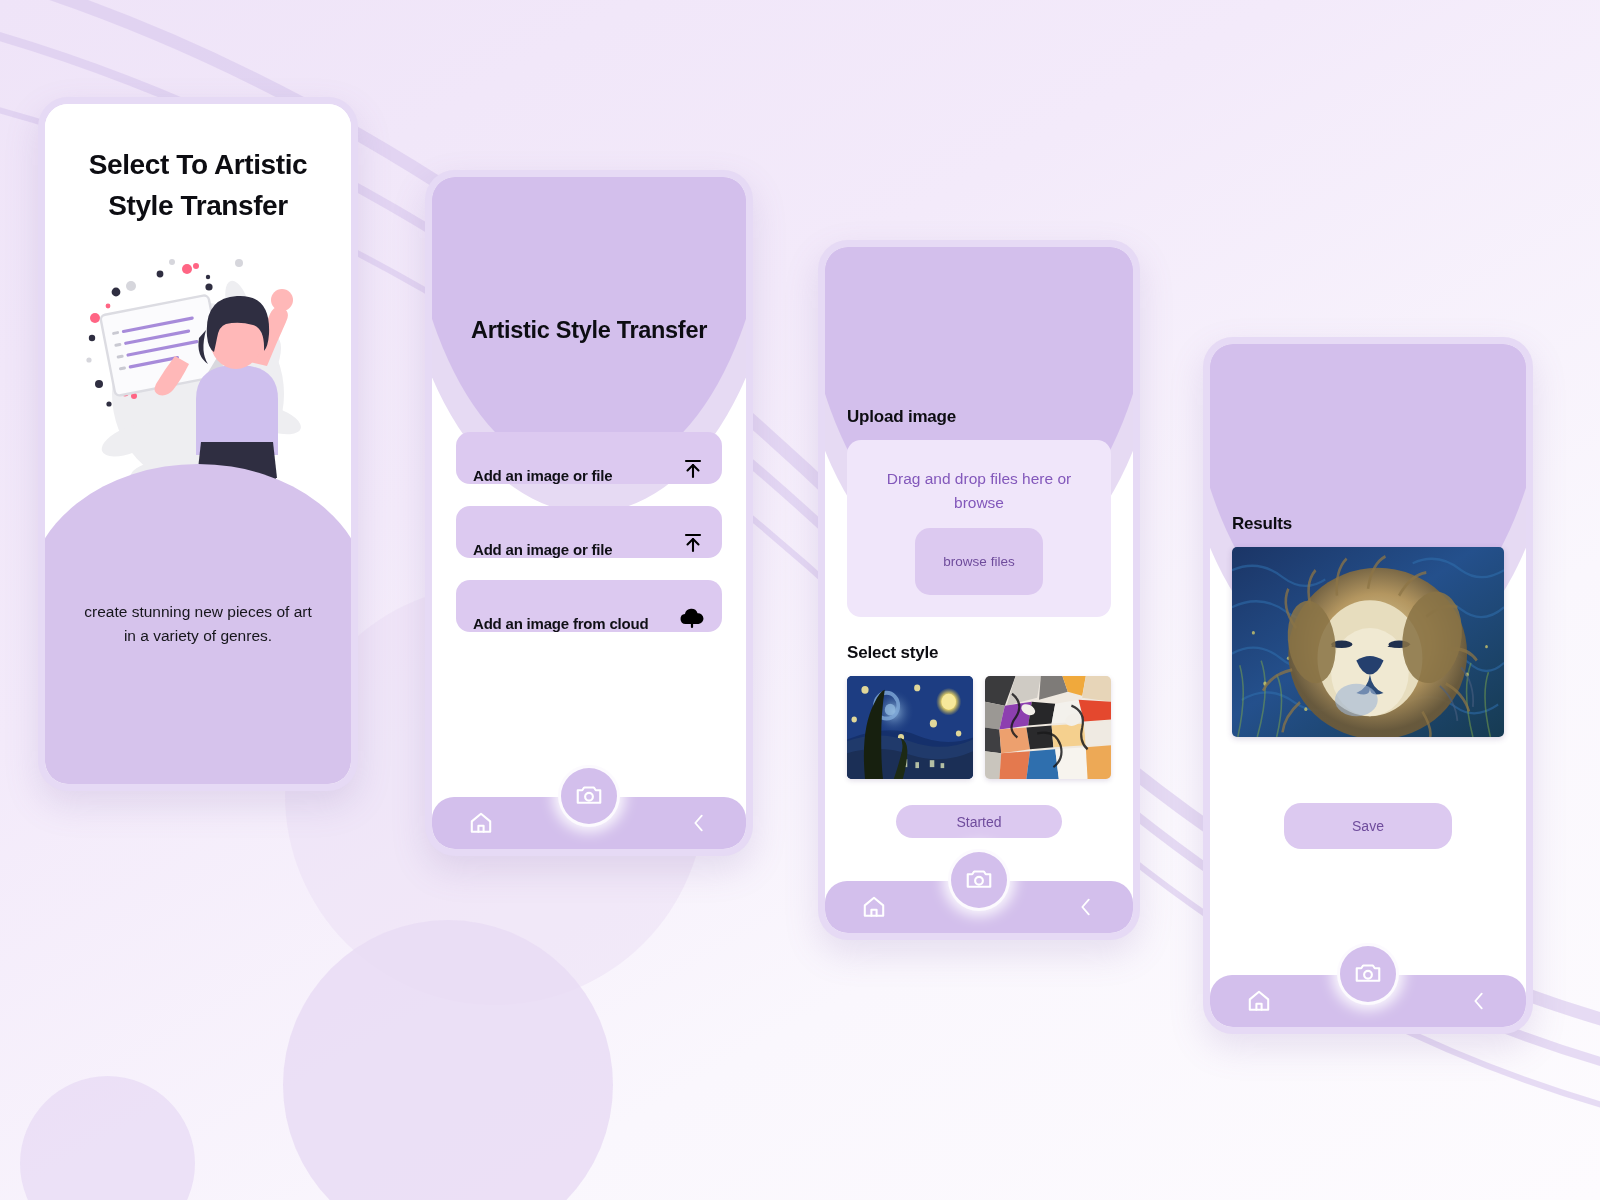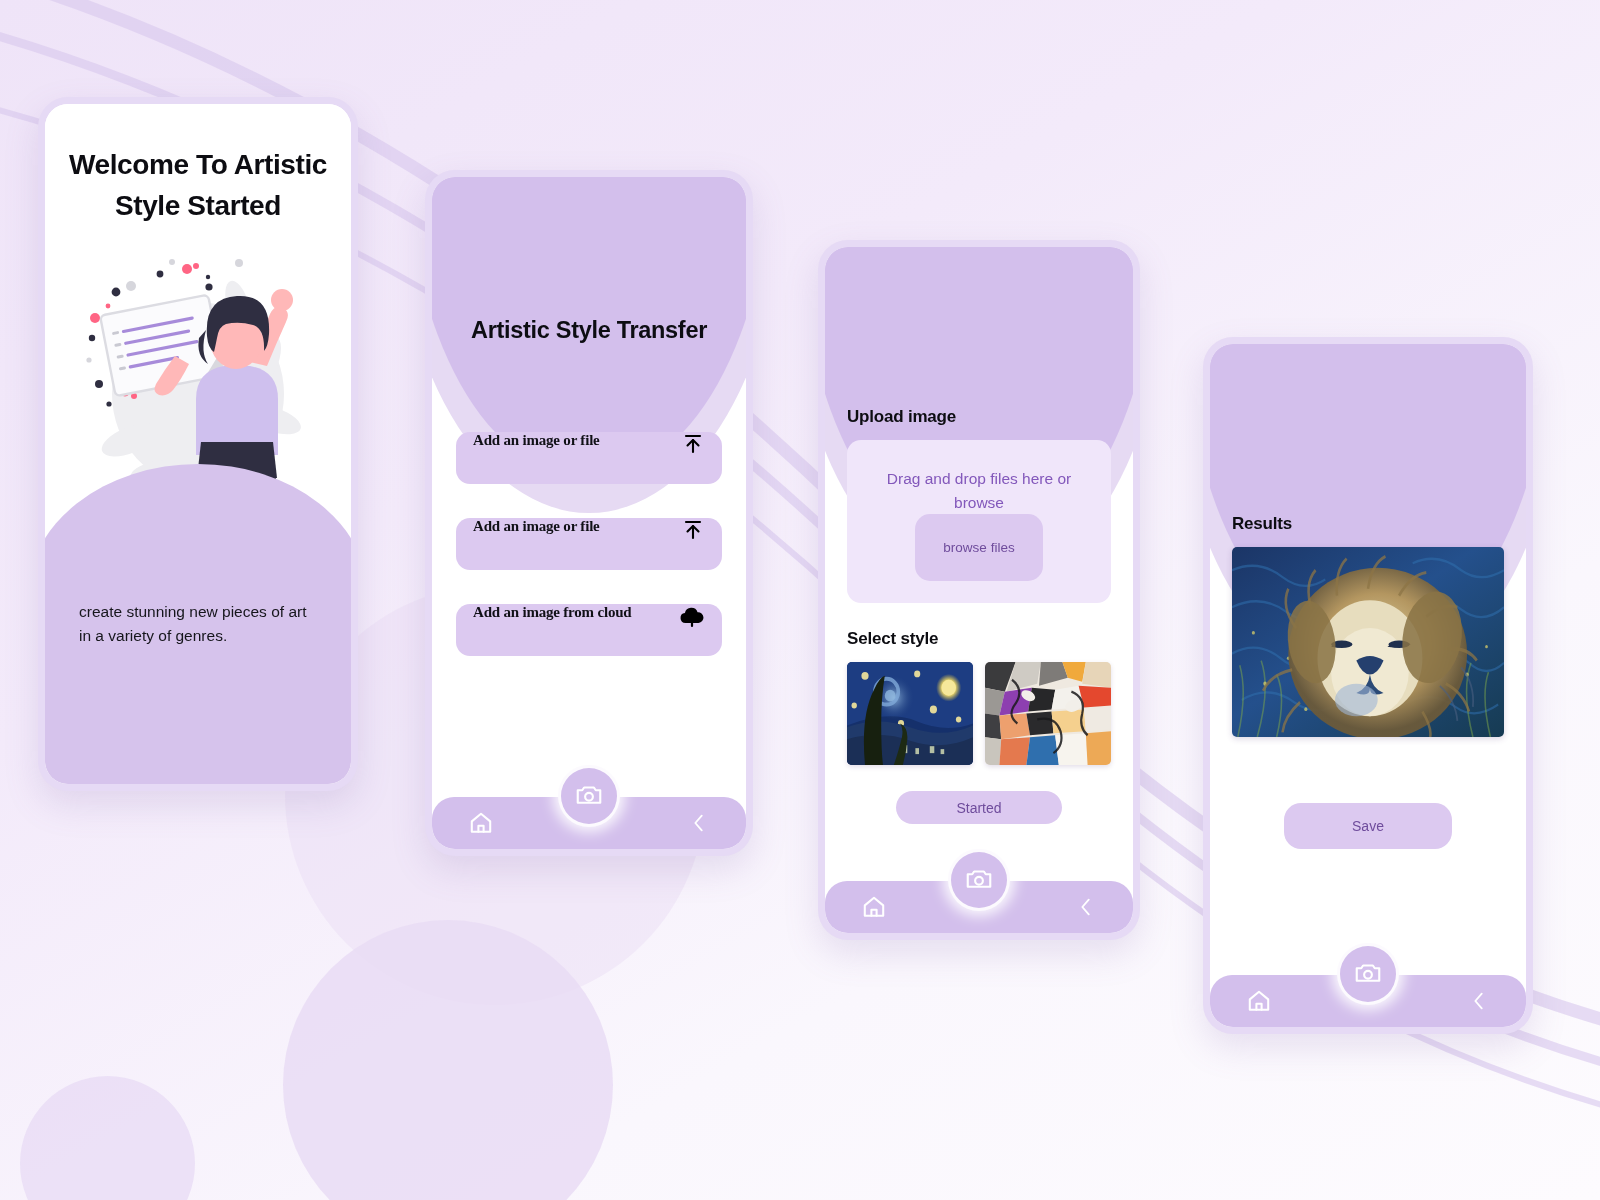--- a/index.html
+++ b/index.html
@@ -57,42 +57,42 @@
     text-align:center; font-size:28px; font-weight:700;
     letter-spacing:-.4px; line-height:1.48; color:#0d0d12;
     padding:0 10px;
   }
   .s1-illus { position:absolute; top:140px; left:0; right:0; height:280px; }
   .s1-bottom {
     position:absolute; left:-6%; bottom:0; width:112%; height:320px;
     background:#d6c3ec; border-radius:50% 50% 0 0 / 42% 42% 0 0;
   }
   .s1-tagline {
-    position:absolute; left:0; right:0; bottom:136px; 
+    position:absolute; left:0; right:0; bottom:136px; text-align:center;
     font-size:15.5px; line-height:1.55; color:#16161c; padding:0 34px;
   }
   .s1-cta {
     position:absolute; left:50%; transform:translateX(-50%); bottom:60px;
     width:206px; height:43px; border-radius:22px;
     background:#a585c9; color:#fff; border:none; cursor:pointer;
     font-size:18px; font-weight:700; font-family:inherit;
     letter-spacing:-.2px;
   }
 
   
   .s2-title {
     position:absolute; top:140px; left:0; right:0; text-align:center;
     font-size:23.5px; font-weight:700; color:#0d0d12; letter-spacing:-.3px;
   }
   .pill-list { position:absolute; top:255px; left:24px; right:24px; }
   .pill {
-    display:flex; align-items:flex-start; justify-content:space-between;
+    display:flex; align-items:flex-end; justify-content:space-between;
     background:#dcc9f0; border-radius:14px;
-    height:52px; padding:0 17px; margin-bottom:34px;
-    cursor:pointer; border:none; width:100%; font-family:Liberation Serif, serif;
+    height:52px; padding:0 17px; margin-bottom:22px;
+    cursor:pointer; border:none; width:100%; font-family:Liberation Sans, sans-serif;
   }
   .pill span.lbl { font-size:15px; font-weight:700; color:#101016; letter-spacing:-.2px; }
 
   
   .navbar {
     position:absolute; left:0; right:0; bottom:0; height:52px;
     background:#d3bfec; border-radius:22px 22px 0 0;
     display:flex; align-items:center; justify-content:space-between;
     padding:0 36px;
   }
@@ -107,21 +107,21 @@
   }
 
   
   .s3-body { position:absolute; top:160px; left:22px; right:22px; }
   .sec-head { font-size:17px; font-weight:700; color:#0d0d12; margin-bottom:13px; letter-spacing:-.2px; }
   .dropzone {
     background:#f0e6fa; border-radius:14px;
     padding:27px 14px 22px; text-align:center; margin-bottom:26px;
     cursor:pointer;
   }
-  .dz-text { font-size:15.5px; color:#8358bb; line-height:1.52; }
+  .dz-text { font-size:15.5px; color:#8358bb; line-height:1.52; margin-bottom:14px; }
   .dz-btn {
     background:#dcc9f0; border:none; border-radius:15px;
     padding:26px 28px; font-size:13.5px; color:#6f4c9c;
     cursor:pointer; font-family:inherit;
   }
   .styles { display:flex; gap:12px; margin-bottom:26px; }
   .style-thumb {
     width:138px; height:103px; border-radius:5px; overflow:hidden;
     cursor:pointer; box-shadow:0 2px 5px rgba(80,50,120,.16);
   }
@@ -157,21 +157,21 @@
     </g>
   </svg>
   <div class="circ c3"></div>
   <div class="circ c1"></div>
   <div class="circ c2"></div>
 </div>
 
 <div class="phone" id="phone1">
   <div class="screen">
 
-    <h1 class="s1-title">Welcome To Artistic Style Started</h1>
+    <h1 class="s1-title">Select To Artistic Style Transfer</h1>
 
     <div class="s1-illus">
       <svg viewBox="0 0 260 280" width="100%" height="100%">
         <g fill="#eeeef1">
           <ellipse cx="130" cy="150" rx="86" ry="92"></ellipse>
           <ellipse cx="62" cy="196" rx="30" ry="13" transform="rotate(-22 62 196)"></ellipse>
           <ellipse cx="196" cy="120" rx="13" ry="30" transform="rotate(24 196 120)"></ellipse>
           <ellipse cx="206" cy="176" rx="28" ry="12" transform="rotate(18 206 176)"></ellipse>
           <ellipse cx="88" cy="228" rx="26" ry="11" transform="rotate(-12 88 228)"></ellipse>
           <ellipse cx="170" cy="62" rx="11" ry="26" transform="rotate(-16 170 62)"></ellipse>

